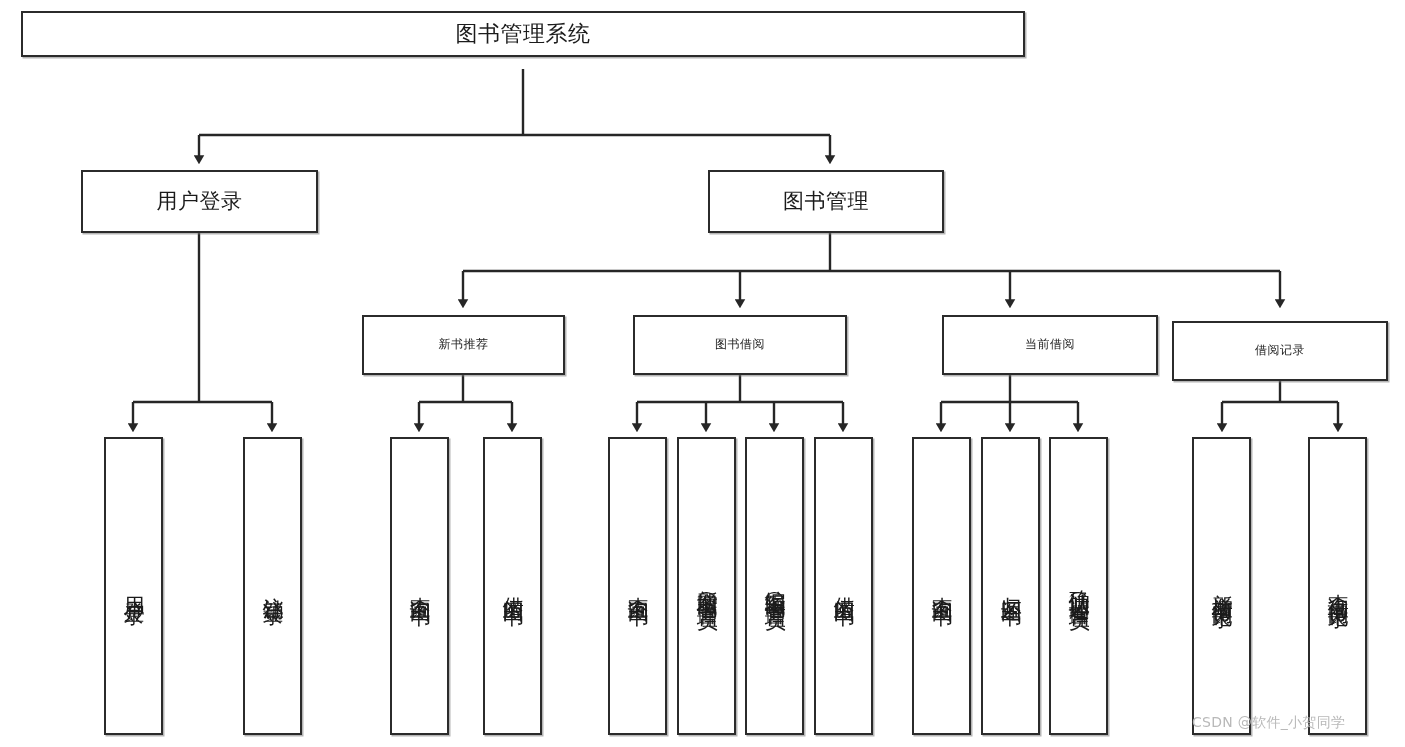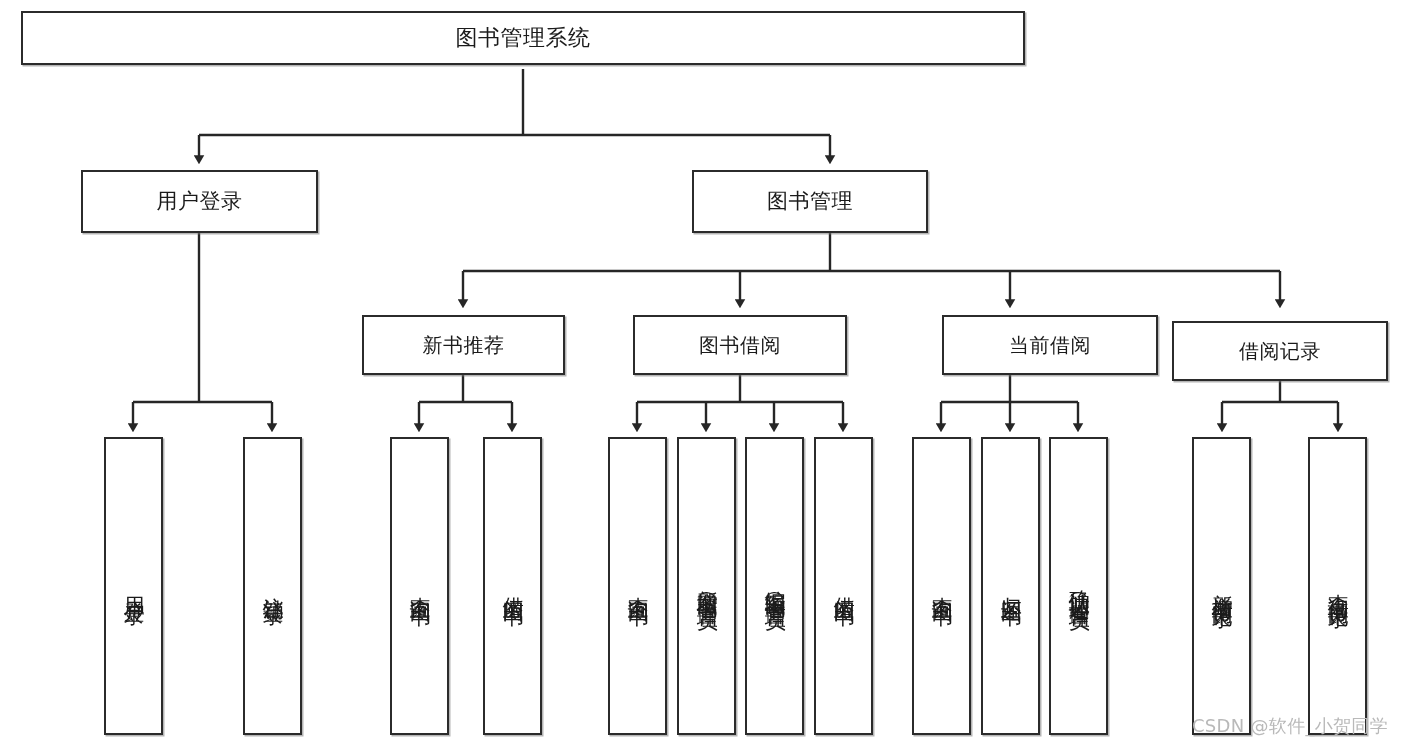--- a/index.html
+++ b/index.html
@@ -48,27 +48,27 @@
     letter-spacing: 0.5px;
   }
   .node.vert .label {
     writing-mode: vertical-rl;
     text-orientation: upright;
     font-size: 21px;
     letter-spacing: 3px;
   }
   .node.root .label { font-size: 22px; }
   .node.lvl2 .label { font-size: 21px; }
-  .node.lvl3 .label { font-size: 20px; }
+  .node.lvl3 .label { font-size: 12px; }
 
   .watermark {
     position: absolute;
     z-index: 5;
     color: #b9b9b9;
-    font-size: 18px;
+    font-size: 14px;
     white-space: nowrap;
     letter-spacing: 0.3px;
   }
 </style>
 </head>
 <body>
 
 <div id="canvas">
 
   <svg id="wires" viewBox="0 0 1405 747" xmlns="http://www.w3.org/2000/svg">
@@ -114,29 +114,29 @@
       <path d="M 1010 402 L 1010 424" marker-end="url(#arrow)"></path>
       <path d="M 1078 402 L 1078 424" marker-end="url(#arrow)"></path>
 
       <path d="M 1280 375 L 1280 402"></path>
       <path d="M 1222 402 L 1338 402"></path>
       <path d="M 1222 402 L 1222 424" marker-end="url(#arrow)"></path>
       <path d="M 1338 402 L 1338 424" marker-end="url(#arrow)"></path>
     </g>
   </svg>
 
-  <div class="node root horiz" style="left:21px; top:11px; width:1004px; height:54px;">
+  <div class="node root horiz" style="left:21px; top:11px; width:1004px; height:46px;">
     <span class="label">图书管理系统</span>
   </div>
 
   <div class="node lvl2 horiz" style="left:81px; top:170px; width:237px; height:63px;">
     <span class="label">用户登录</span>
   </div>
 
-  <div class="node lvl2 horiz" style="left:692px; top:170px; width:236px; height:63px;">
+  <div class="node lvl2 horiz" style="left:708px; top:170px; width:236px; height:63px;">
     <span class="label">图书管理</span>
   </div>
 
   <div class="node lvl3 horiz" style="left:362px; top:315px; width:203px; height:60px;">
     <span class="label">新书推荐</span>
   </div>
 
   <div class="node lvl3 horiz" style="left:633px; top:315px; width:214px; height:60px;">
     <span class="label">图书借阅</span>
   </div>

